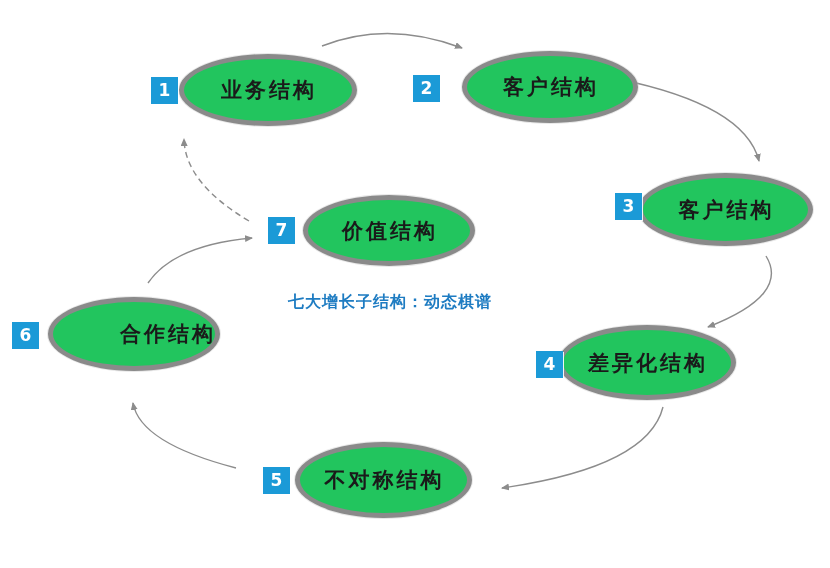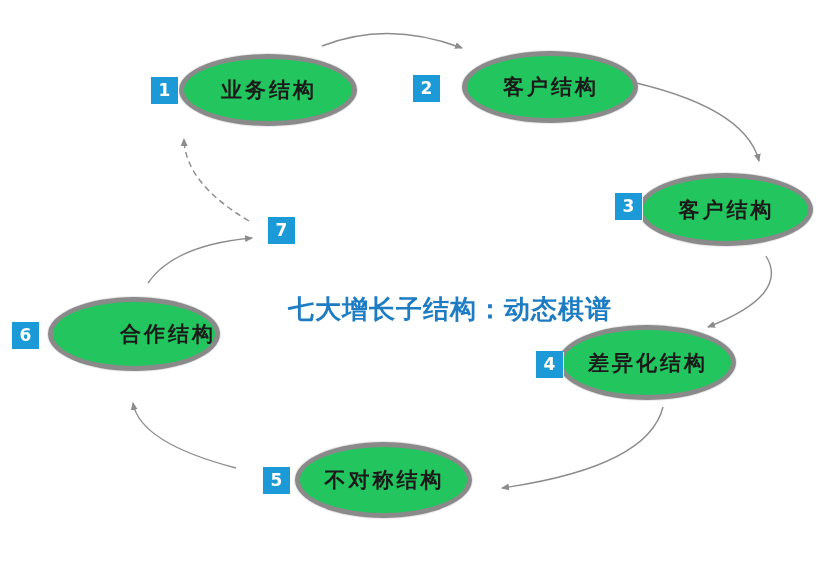--- a/index.html
+++ b/index.html
@@ -54,21 +54,21 @@
     z-index: 3;
     box-shadow: 1px 1px 0 rgba(255,255,255,0.9);
   }
   .title {
     position: absolute;
     left: 288px;
     top: 292px;
     width: 310px;
     text-align: left;
     color: #1e7cc2;
-    font-size: 26px;
+    font-size: 16px;
     font-weight: bold;
     letter-spacing: 1px;
     white-space: nowrap;
     z-index: 2;
   }
   
   .n1 { left: 179px; top: 54px;  width: 178px; height: 72px; }
   .n2 { left: 462px; top: 51px;  width: 176px; height: 72px; }
   .n3 { left: 638px; top: 173px; width: 175px; height: 73px; }
   .n4 { left: 558px; top: 325px; width: 178px; height: 75px; }
@@ -115,20 +115,23 @@
   </div>
   <div class="node n5">
     <span class="node-label">不对称结构</span>
   </div>
   <div class="node n4">
     <span class="node-label">差异化结构</span>
   </div>
   <div class="node n6">
     <span class="node-label">合作结构</span>
   </div>
+  <div class="node n7">
+    <span class="node-label">价值结构</span>
+  </div>
 
   <div class="badge b1">1</div>
   <div class="badge b2">2</div>
   <div class="badge b3">3</div>
   <div class="badge b4">4</div>
   <div class="badge b5">5</div>
   <div class="badge b6">6</div>
   <div class="badge b7">7</div>
 
   <div class="title">七大增长子结构：动态棋谱</div>

